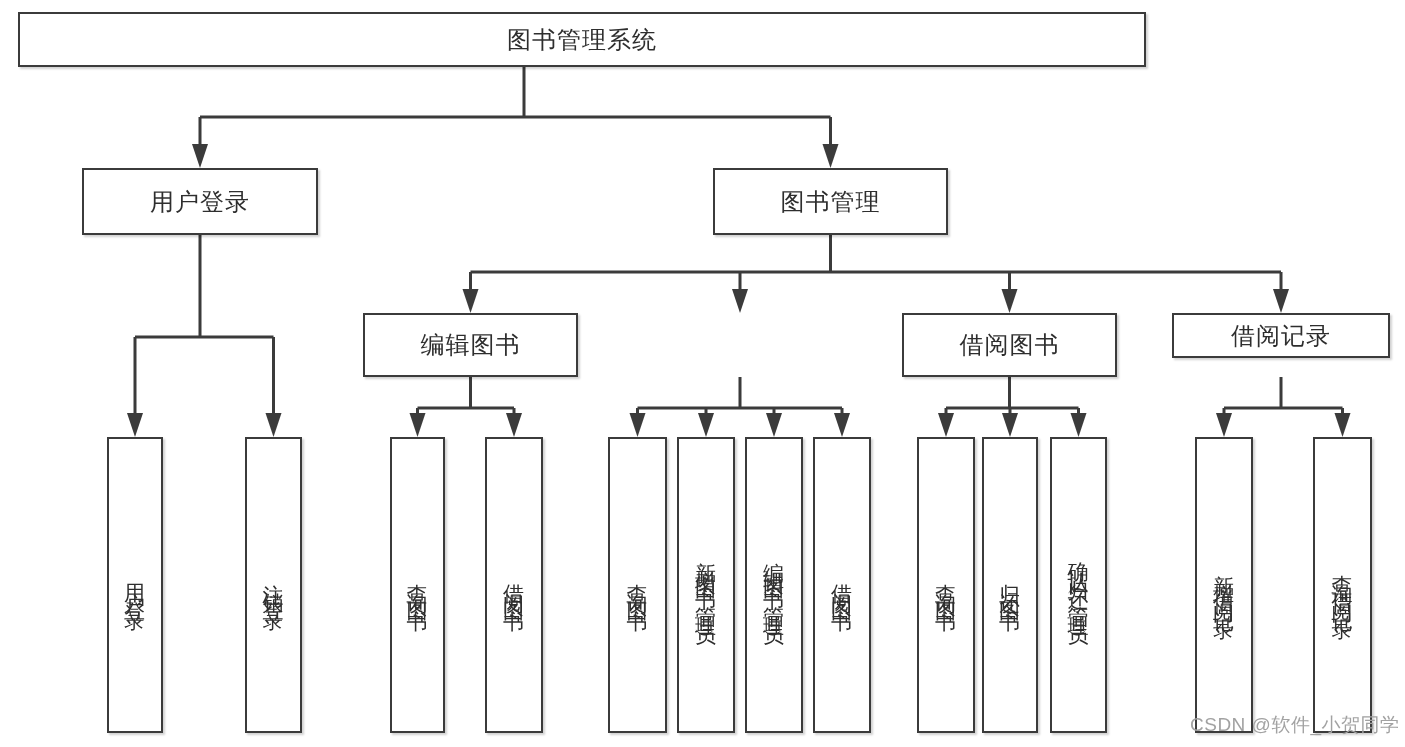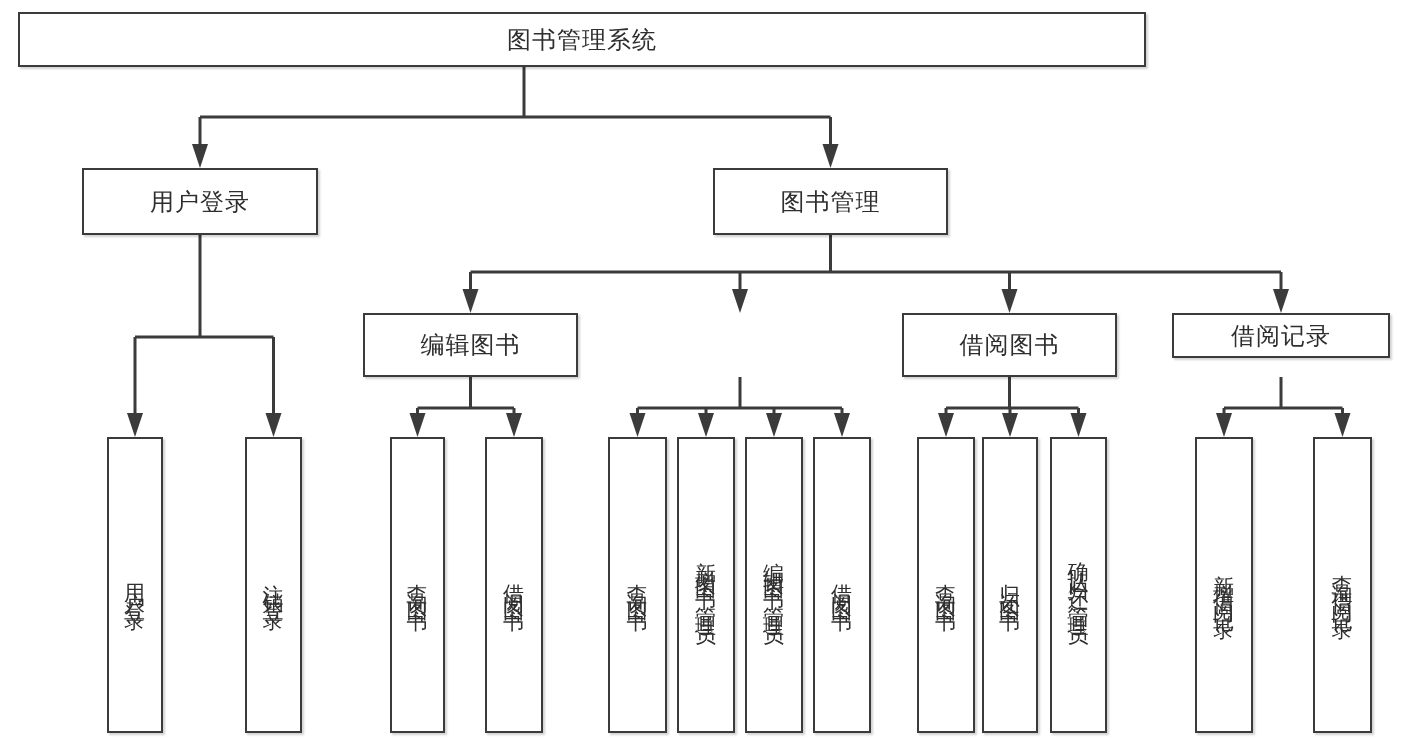--- a/index.html
+++ b/index.html
@@ -126,14 +126,15 @@
   <div class="box leaf" style="left:745px;width:58px">编辑图书（管理员）</div>
   <div class="box leaf" style="left:813px;width:58px">借阅图书</div>
 
   <div class="box leaf" style="left:917px;width:58px">查询图书</div>
   <div class="box leaf" style="left:982px;width:56px">归还图书</div>
   <div class="box leaf" style="left:1050px;width:57px">确认归还（管理员）</div>
 
   <div class="box leaf" style="left:1195px;width:58px">新增借阅记录</div>
   <div class="box leaf" style="left:1313px;width:59px">查询借阅记录</div>
 
+  <div class="watermark">CSDN @软件_小贺同学</div>
 
 </div>
 
 </body></html>

